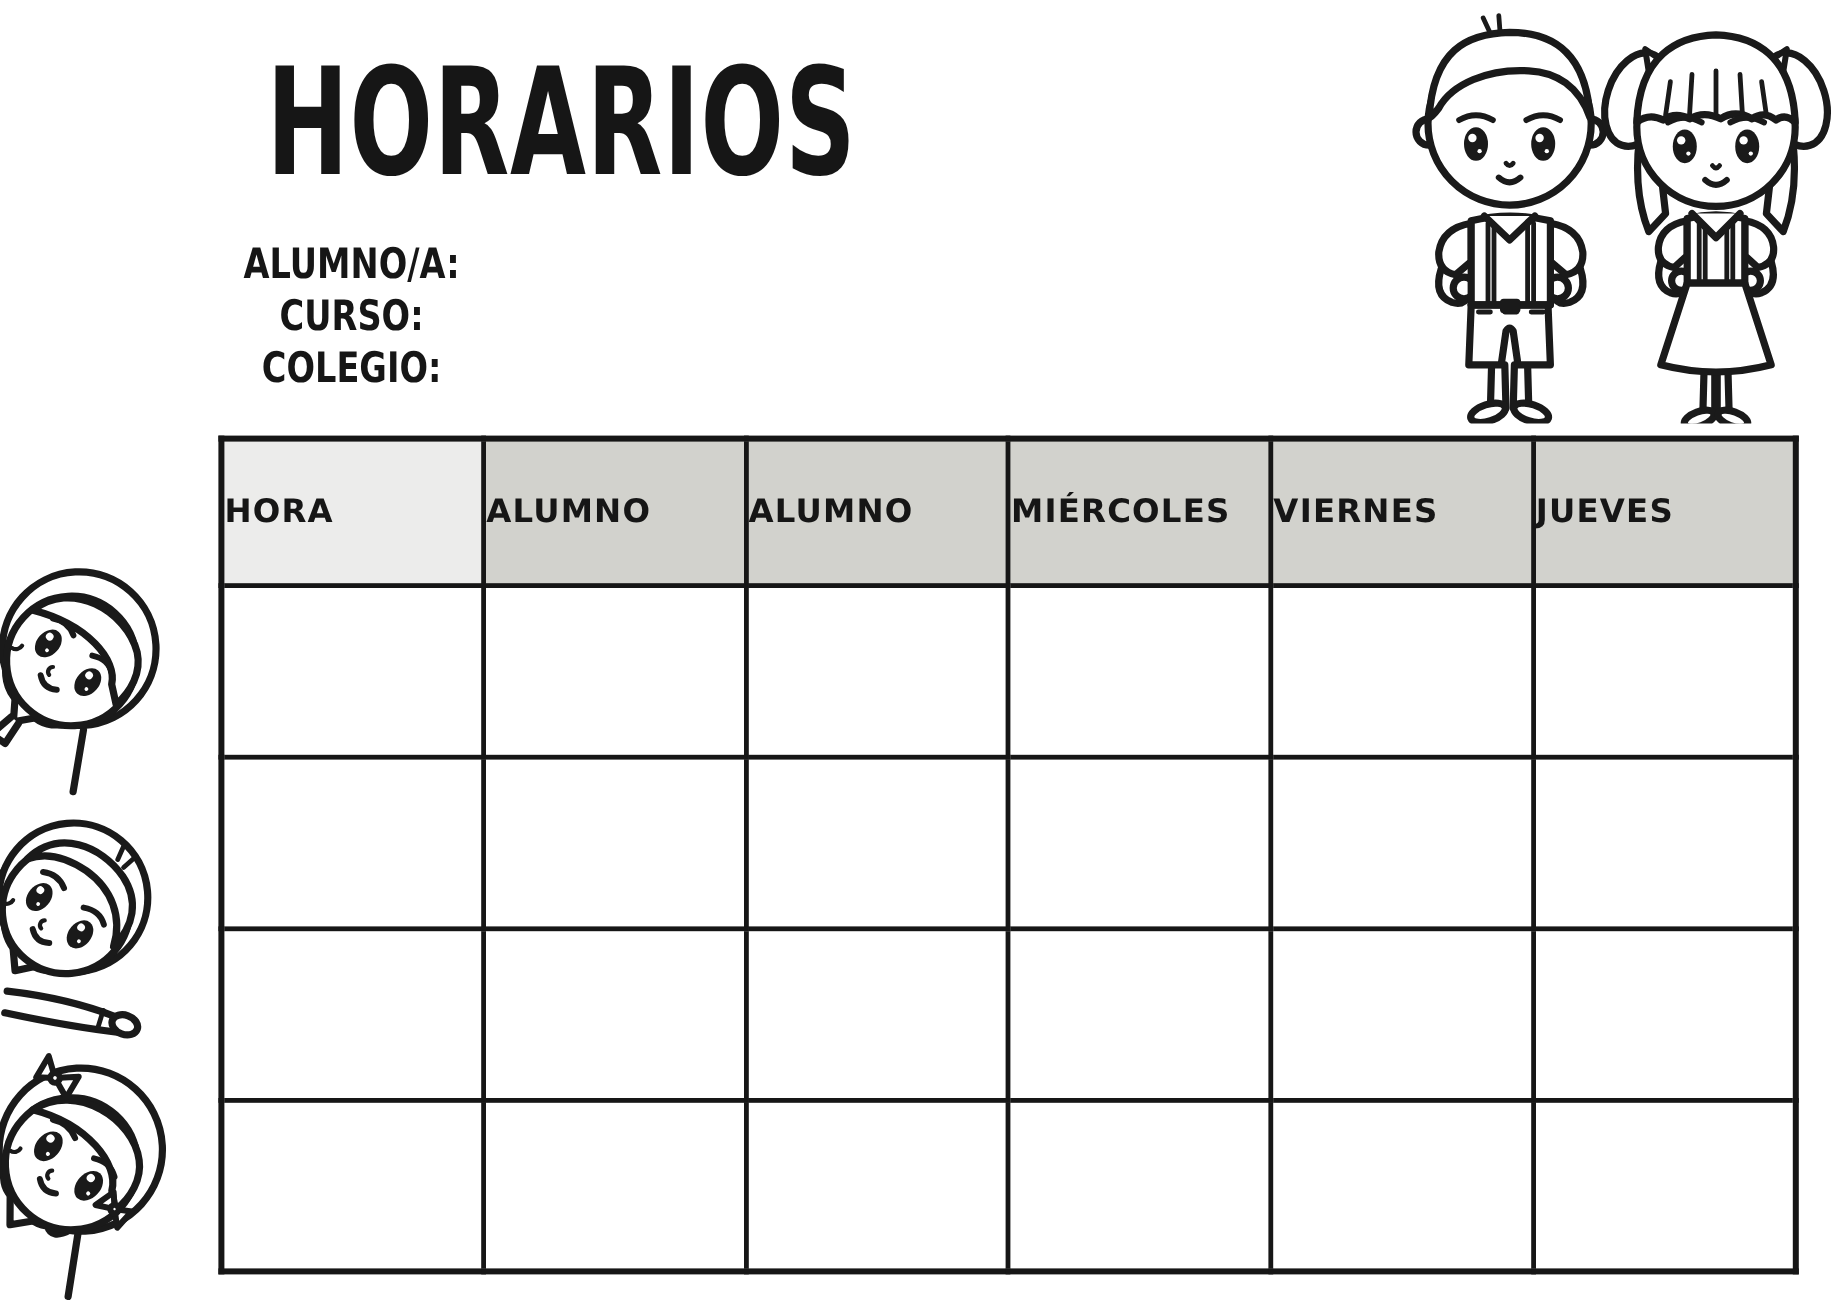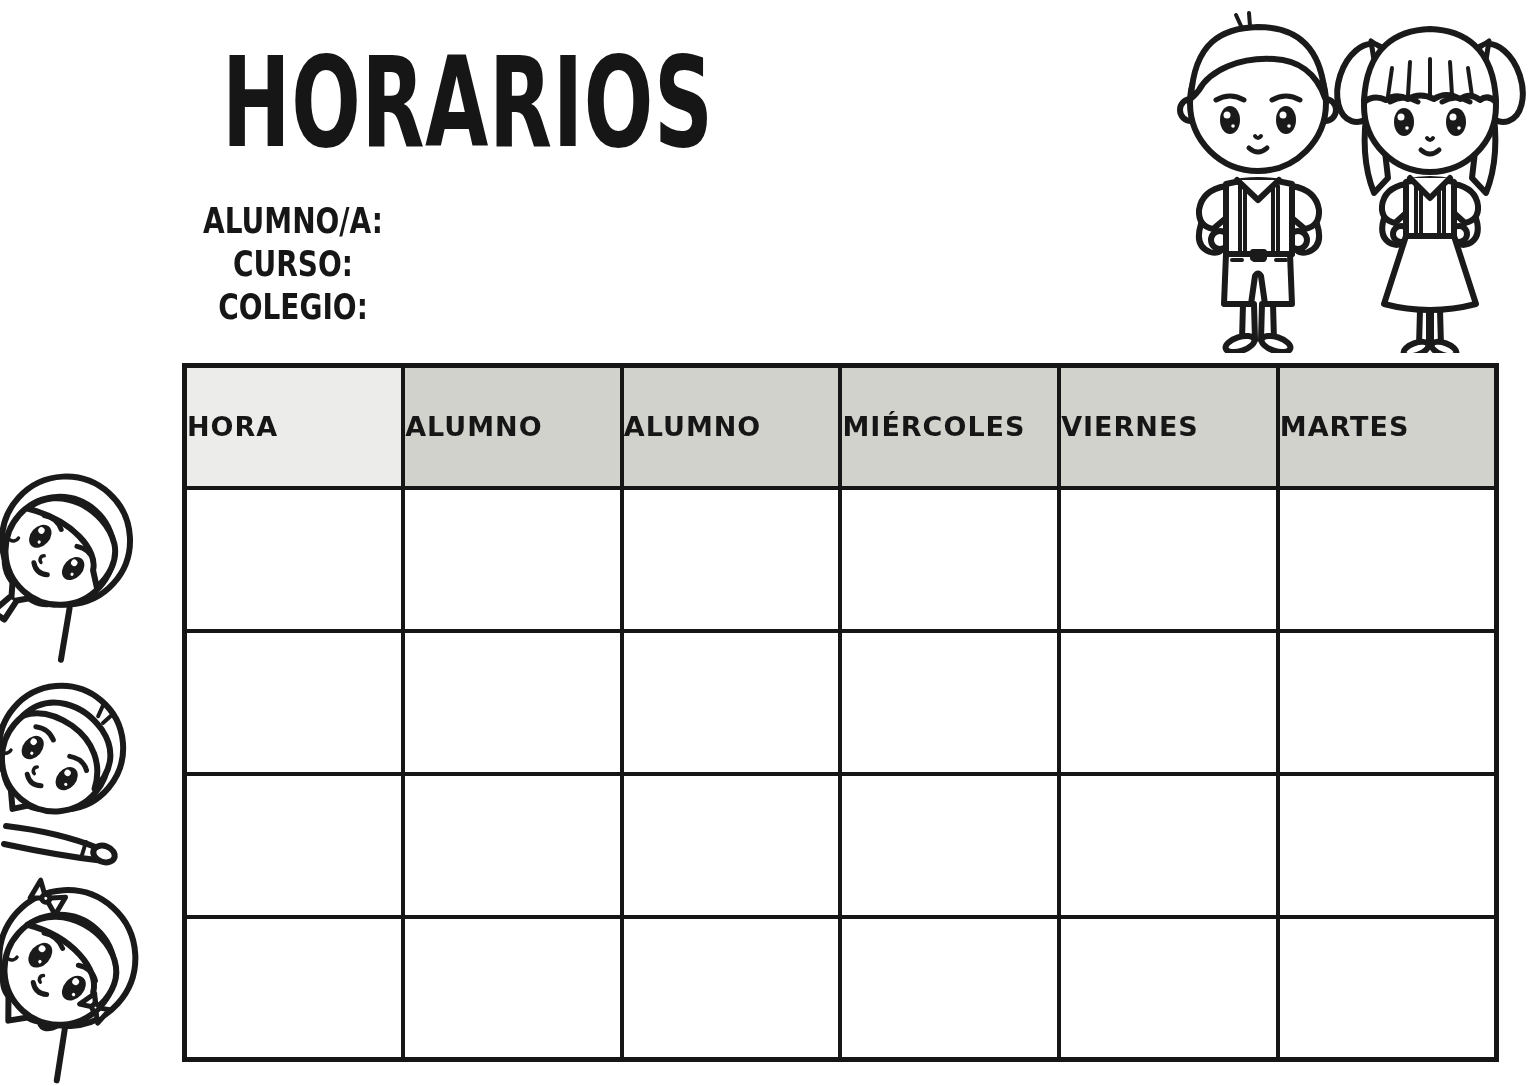--- a/index.html
+++ b/index.html
@@ -64,21 +64,21 @@
 </div>
 
 <table class="schedule">
   <thead>
     <tr>
       <th class="hora-col">HORA</th>
       <th>ALUMNO</th>
       <th>ALUMNO</th>
       <th>MIÉRCOLES</th>
       <th>VIERNES</th>
-      <th>MARTES</th>
+      <th>JUEVES</th>
     </tr>
   </thead>
   <tbody>
       <tr>
         <td></td>
         <td></td>
         <td></td>
         <td></td>
         <td></td>
         <td></td>

